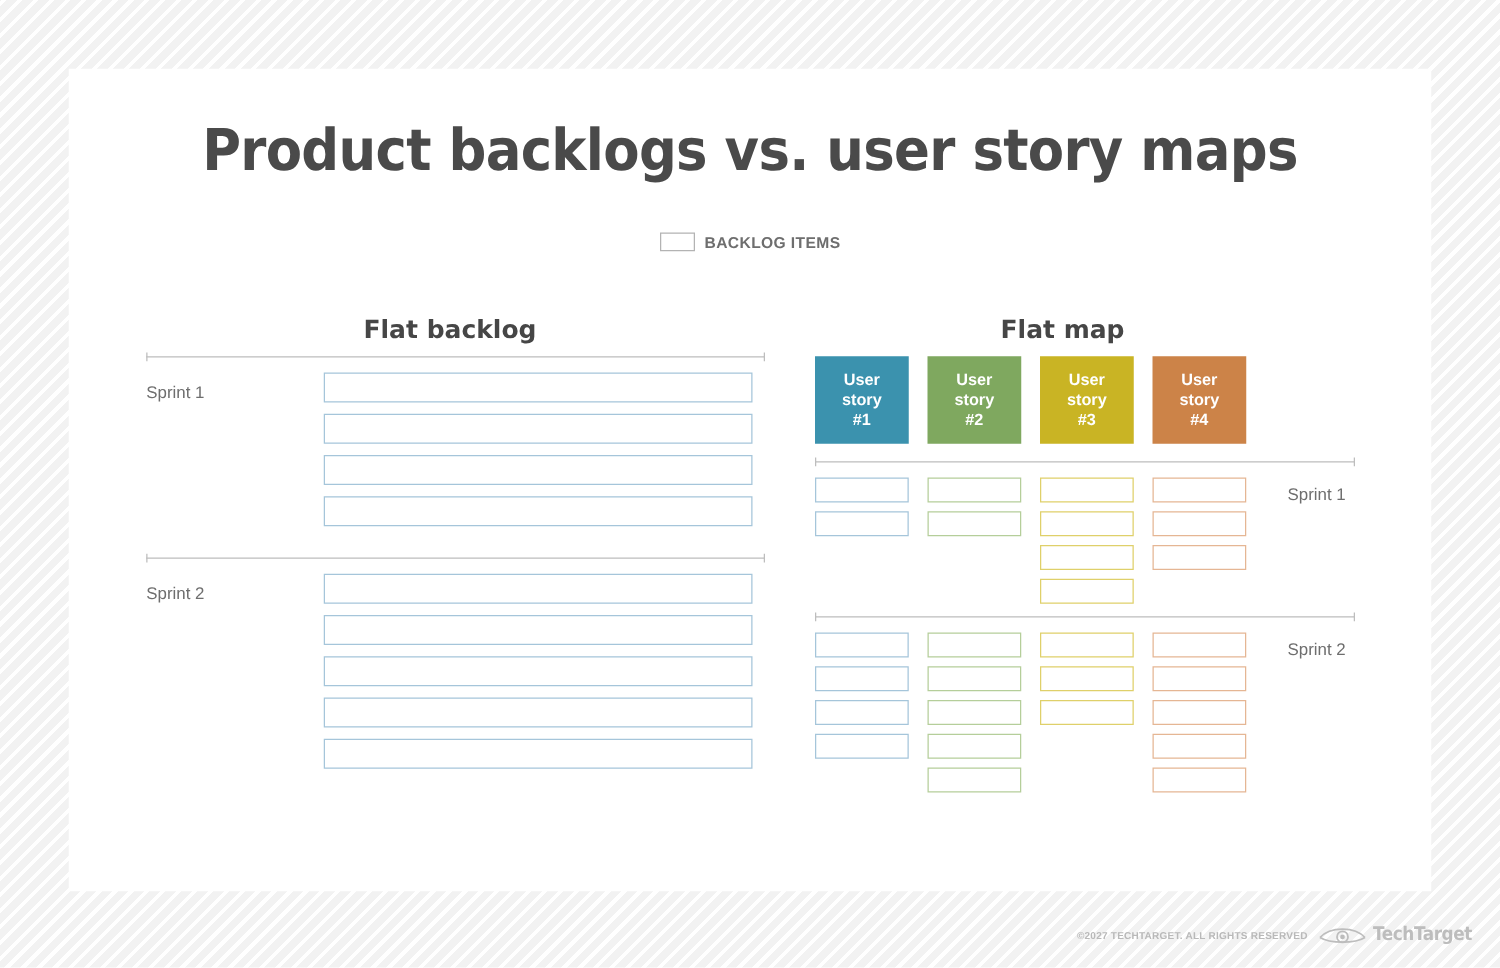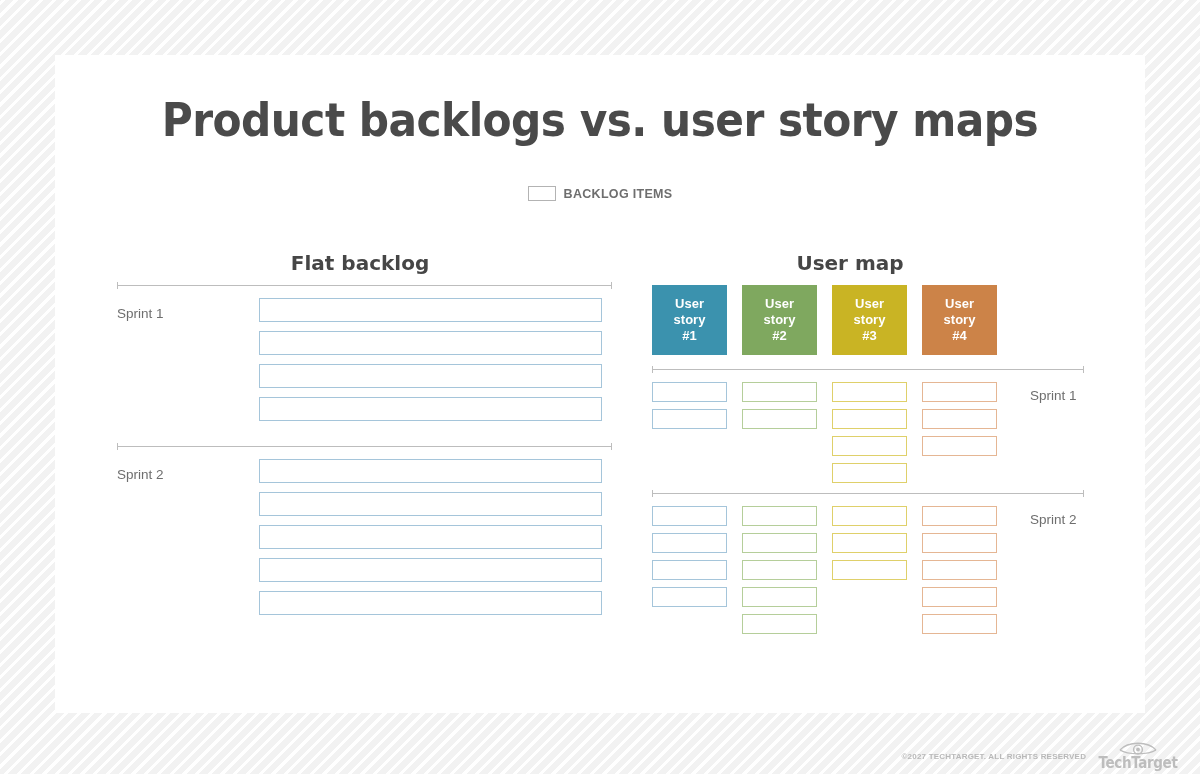--- a/index.html
+++ b/index.html
@@ -225,21 +225,21 @@
     gap: 8px;
   }
   .copyright {
     font-size: 8px;
     font-weight: bold;
     letter-spacing: 0.2px;
     color: #b9b9b9;
   }
   .tt-logo {
     display: flex;
-    flex-direction: column;
+    flex-direction: row;
     align-items: center;
   }
   .tt-wordmark {
     font-family: "DejaVu Sans", sans-serif;
     font-weight: bold;
     font-size: 15px;
     color: #bdbdbd;
     letter-spacing: -0.4px;
     transform: scaleX(0.9);
     margin-top: -2px;
@@ -252,21 +252,21 @@
   <div class="card">
 
     <div class="title">Product backlogs vs. user story maps</div>
 
     <div class="legend">
       <span class="legend-swatch"></span>
       <span class="legend-label">BACKLOG ITEMS</span>
     </div>
 
     <div class="col-heading left">Flat backlog</div>
-    <div class="col-heading right">User map</div>
+    <div class="col-heading right">Flat map</div>
 
     <div class="backlog">
       <div class="divider"></div>
       <div class="sprint-block">
         <div class="sprint-label-left">Sprint 1</div>
         <div class="backlog-rows" id="fb-rows-0">
             <div class="backlog-row" style="border-color: rgb(165, 197, 218); background: rgb(255, 255, 255);"></div>
             <div class="backlog-row" style="border-color: rgb(165, 197, 218); background: rgb(255, 255, 255);"></div>
             <div class="backlog-row" style="border-color: rgb(165, 197, 218); background: rgb(255, 255, 255);"></div>
             <div class="backlog-row" style="border-color: rgb(165, 197, 218); background: rgb(255, 255, 255);"></div>

